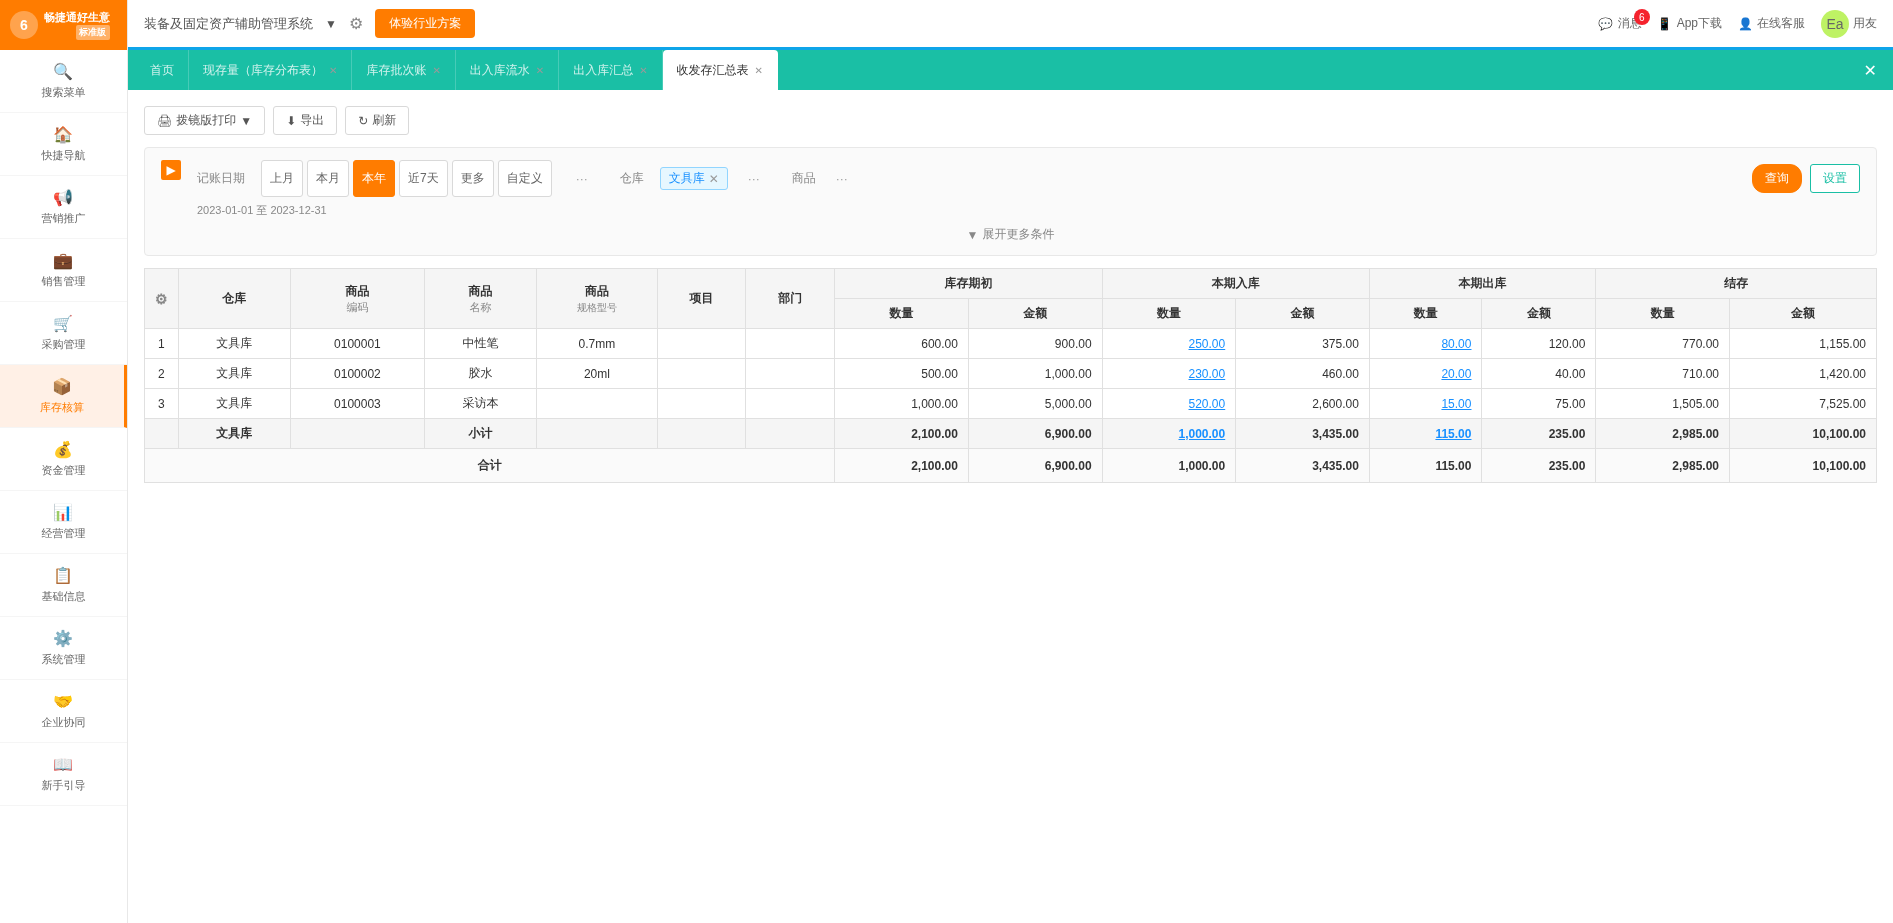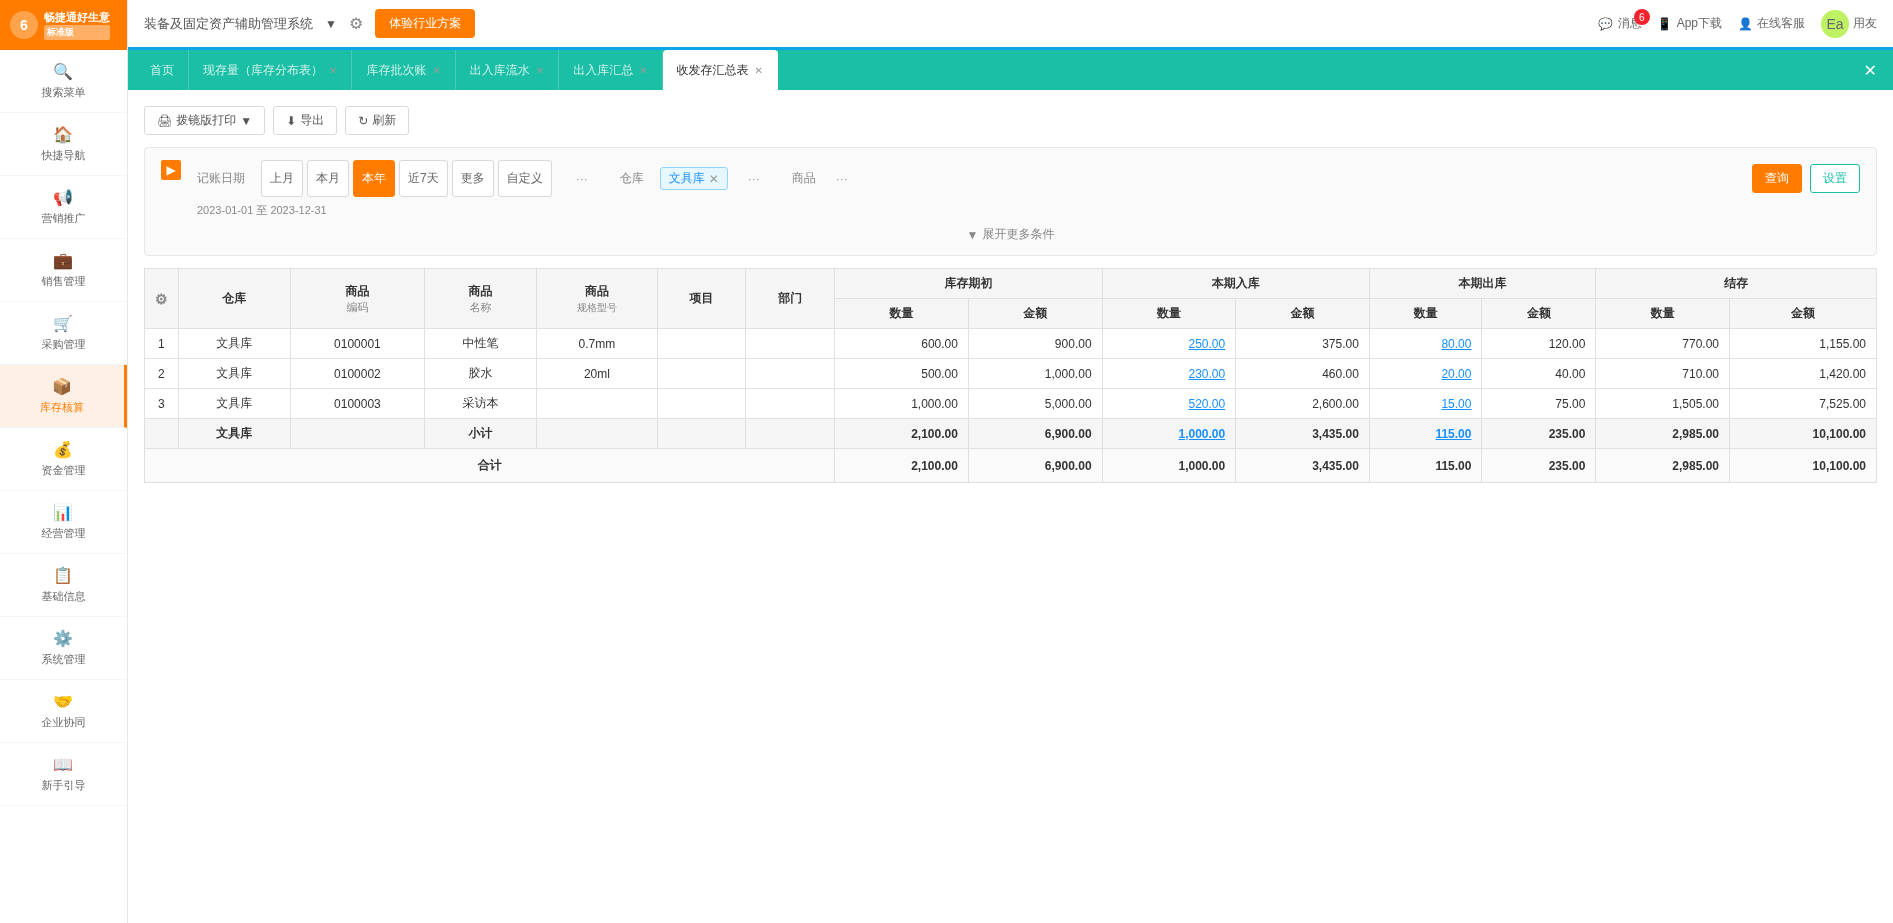--- a/index.html
+++ b/index.html
@@ -6,21 +6,21 @@
     body { font-family: 'Microsoft YaHei', Arial, sans-serif; font-size: 12px; background: #f0f2f5; color: #333; }
     
     
     .app-wrapper { display: flex; height: 923px; overflow: hidden; }
     
     
     .sidebar { width: 128px; background: #fff; display: flex; flex-direction: column; border-right: 1px solid #e8e8e8; flex-shrink: 0; }
     .sidebar-logo { background: #ff7c00; padding: 10px; display: flex; align-items: center; gap: 6px; color: white; font-size: 13px; font-weight: bold; height: 50px; }
     .sidebar-logo-icon { width: 28px; height: 28px; background: rgba(255,255,255,0.3); border-radius: 50%; display: flex; align-items: center; justify-content: center; font-size: 14px; }
     .sidebar-logo-text { font-size: 11px; line-height: 1.3; }
-    .sidebar-badge { font-size: 9px; background: rgba(255,255,255,0.4); border-radius: 2px; padding: 1px 3px; }
+    .sidebar-badge { font-size: 9px; background: rgba(255,255,255,0.4); border-radius: 2px; padding: 1px 3px; margin-left: 32px; }
     .sidebar-nav { flex: 1; overflow-y: auto; }
     .sidebar-item { display: flex; flex-direction: column; align-items: center; padding: 12px 8px; cursor: pointer; color: #666; gap: 4px; border-bottom: 1px solid #f5f5f5; }
     .sidebar-item.active { background: #fff0e6; color: #ff7c00; border-right: 3px solid #ff7c00; }
     .sidebar-item-icon { font-size: 16px; }
     .sidebar-item-label { font-size: 11px; }
 
     
     .main-content { flex: 1; display: flex; flex-direction: column; overflow: hidden; }
     
     
@@ -47,21 +47,21 @@
     .filter-label { color: #888; font-size: 12px; white-space: nowrap; }
     .filter-collapse-btn { width: 20px; height: 20px; background: #ff7c00; color: white; border-radius: 2px; display: flex; align-items: center; justify-content: center; cursor: pointer; font-size: 12px; margin-right: 8px; }
     .date-btns { display: flex; gap: 4px; }
     .date-btn { padding: 9px 8px; border: 1px solid #d9d9d9; border-radius: 3px; cursor: pointer; font-size: 12px; color: #666; background: white; }
     .date-btn.active { background: #ff7c00; color: white; border-color: #ff7c00; }
     .date-range { color: #888; font-size: 11px; }
     .warehouse-tag { display: inline-flex; align-items: center; gap: 4px; background: #e6f7ff; border: 1px solid #91d5ff; border-radius: 3px; padding: 2px 8px; font-size: 12px; color: #1890ff; }
     .tag-close { cursor: pointer; color: #999; }
     .filter-dots { color: #999; cursor: pointer; }
     .action-btn { display: flex; align-items: center; gap: 4px; padding: 5px 12px; border: 1px solid #d9d9d9; border-radius: 3px; cursor: pointer; font-size: 12px; color: #555; background: white; }
-    .query-btn { background: #ff7c00; color: white; border-color: #ff7c00; }
+    .query-btn { background: #ff7c00; color: white; border-color: #ff7c00; border-radius: 12px; }
     .settings-btn { color: #1abfa5; border-color: #1abfa5; }
     .header-group { text-align: center; font-weight: bold; color: #333; border-bottom: none; }
     .settings-icon { font-size: 14px; color: #888; cursor: pointer; }
 
     .filter-container { border: 1px solid #e8e8e8; border-radius: 4px; padding: 12px 16px; margin-bottom: 12px; background: #fafafa; }
     .filter-line { display: flex; align-items: center; gap: 16px; }
     
     table.main-table { border-collapse: collapse; width: 100%; }
     table.main-table th, table.main-table td { border: 1px solid #e0e0e0; padding: 6px 10px; font-size: 12px; text-align: center; }
     table.main-table thead tr:first-child th { background: #f5f5f5; }

